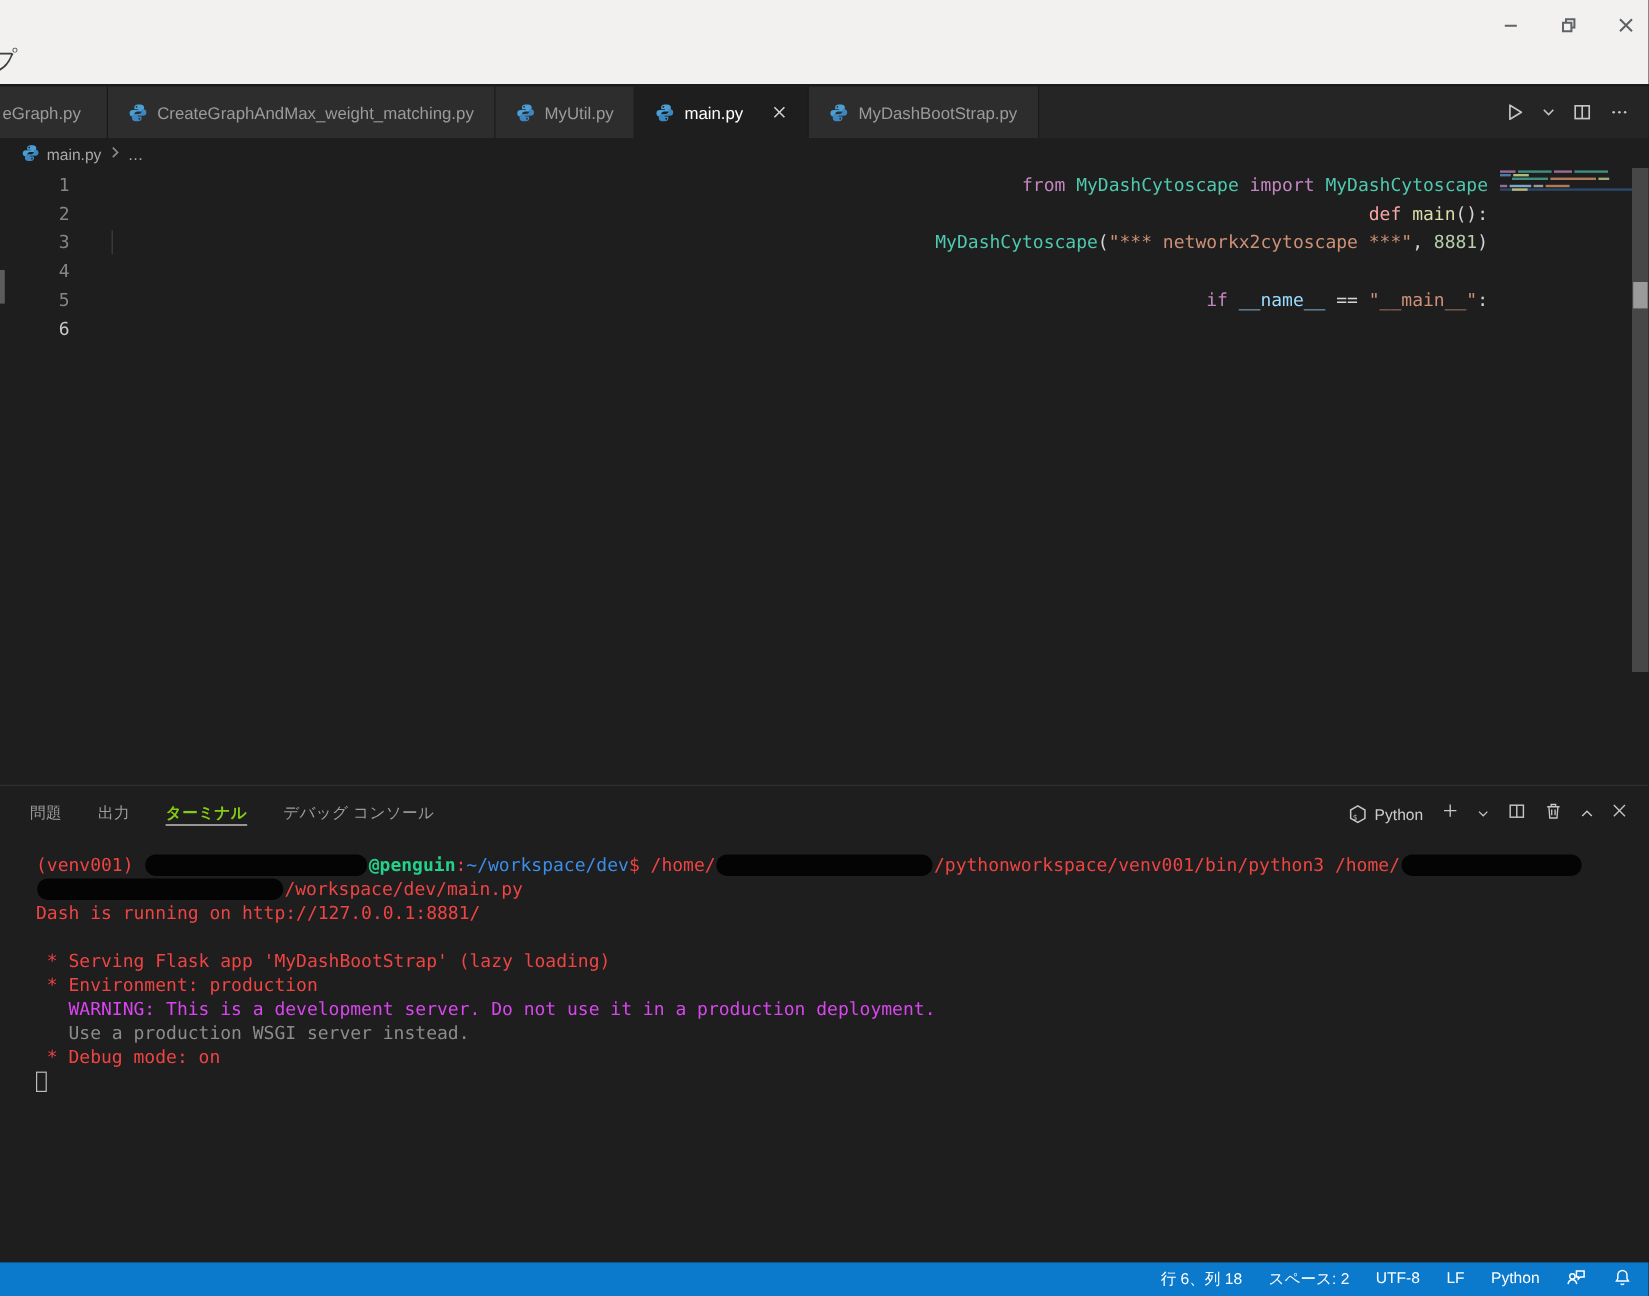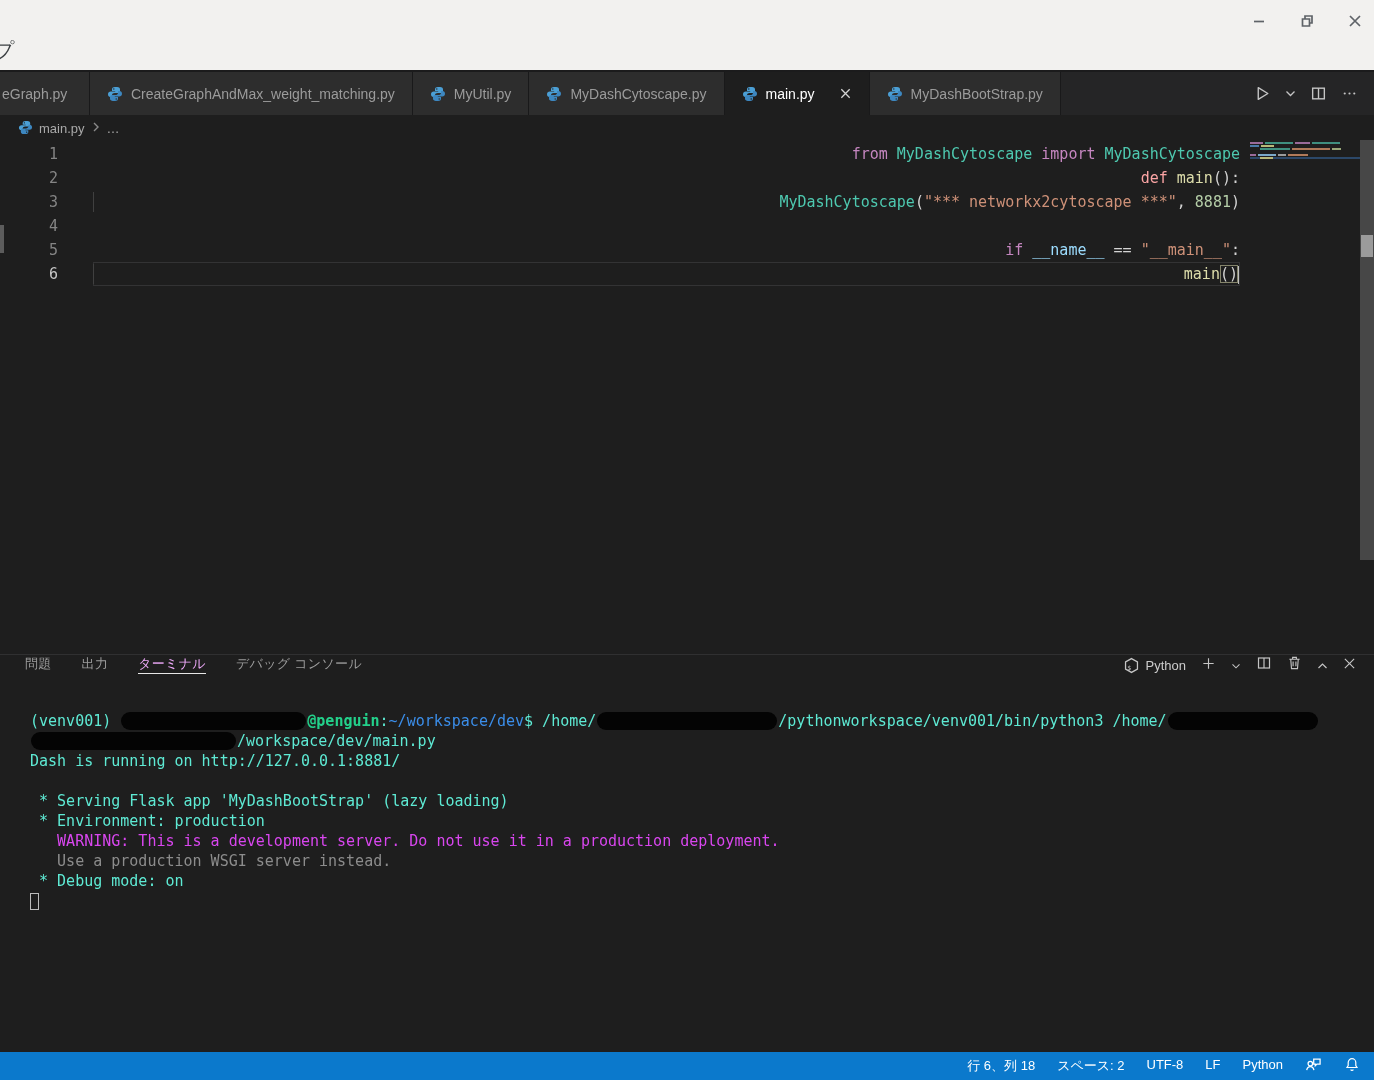--- a/index.html
+++ b/index.html
@@ -49,29 +49,29 @@
   
   .minimap { position:absolute; top:0; right:14px; width:110px; height:60px; }
   .mm-row { height:2px; margin-bottom:1px; display:flex; gap:2px; align-items:center; }
   .mm-row span { height:2px; display:inline-block; }
   .mm-row.hl { background:rgba(56,108,168,0.55); }
   .scroll-strip { position:absolute; top:-2px; right:0; width:14px; height:420px; background:#474747; }
   .scroll-thumb { position:absolute; top:95px; left:1px; width:12px; height:22px; background:#9b9b9b; }
 
   
   .panel { position:absolute; top:654px; left:0; right:0; height:398px; background:#1e1e1e; border-top:1px solid #303031; }
-  .panel-header { height:46px; display:flex; align-items:flex-start; }
+  .panel-header { height:46px; display:flex; align-items:center; }
   .panel-tabs { display:flex; gap:30px; padding-left:25px; }
   .panel-tab { display:flex; align-items:center; color:#9d9d9d; font-size:13px; border-bottom:1px solid transparent; cursor:default; letter-spacing:0.3px; }
-  .panel-tab.active { color:#f0abfc; border-bottom-color:#e7e7e7; }
+  .panel-tab.active { color:#84cc16; border-bottom-color:#e7e7e7;font-weight:bold; }
   .panel-actions { margin-left:auto; display:flex; align-items:center; gap:15px; padding-right:18px; }
   .panel-actions svg { stroke:#c5c5c5; fill:none; stroke-width:1.2; }
   .shell-pick { display:flex; align-items:center; gap:6px; color:#cccccc; font-size:13px; }
   .terminal { padding:10px 0 0 30px; font-family:"DejaVu Sans Mono","Liberation Mono",monospace; font-size:15px; line-height:20px; white-space:pre; }
-  .tt-pl{color:#5eead4} .tt-green{color:#23d18b;font-weight:bold} .tt-blue{color:#3b8eea;font-weight:normal}
+  .tt-pl{color:#ef4444} .tt-green{color:#23d18b;font-weight:bold} .tt-blue{color:#3b8eea;font-weight:normal}
   .tt-red{color:#d946ef} .tt-dim{color:#8c8c8c}
   .blob { display:inline-block; height:18px; background:#040404; border-radius:9px; vertical-align:middle; margin:0 1px; transform:translateY(-1px); }
   .term-cursor { display:inline-block; width:9px; height:17px; border:1px solid #bcbcbc; vertical-align:middle; }
 
   
   .statusbar { position:absolute; left:0; right:0; bottom:0; height:28px; background:#0b79cc; display:flex; align-items:center; justify-content:flex-end; gap:22px; padding-right:14px; color:#ffffff; font-size:13px; }
   .status-item { cursor:default; white-space:nowrap; }
   .statusbar svg { stroke:#ffffff; fill:none; stroke-width:1.2; }
 </style>
 </head>
@@ -112,27 +112,20 @@
             <path fill="#3d87c0" d="M8.1 15c1.7 0 2.9-.8 2.9-2.2V11H7.8v-.6h4.5c1.5 0 2.7-.9 2.7-2.7 0-1.7-1-2.7-2.4-2.7H11v1.7C11 8.1 9.8 9 8.4 9h-3C4.1 9 3 9.8 3 11.1v1.7C3 14.1 4.4 15 5.8 15h2.3zm1.1-1.3a.75.75 0 110-1.5.75.75 0 010 1.5z"></path>
           </svg>
           <span class="tab-label">CreateGraphAndMax_weight_matching.py</span>
         </div>
         <div class="tab">
           <svg class="pyicon" viewBox="0 0 16 16">
             <path fill="#4b9fd5" d="M7.9 1C6.2 1 5 1.8 5 3.2V5h3.2v.6H3.7C2.2 5.6 1 6.5 1 8.3c0 1.7 1 2.7 2.4 2.7H5V9.3C5 7.9 6.2 7 7.6 7h3C11.9 7 13 6.2 13 4.9V3.2C13 1.9 11.6 1 10.2 1H7.9zM6.8 2.3a.75.75 0 110 1.5.75.75 0 010-1.5z"></path>
             <path fill="#3d87c0" d="M8.1 15c1.7 0 2.9-.8 2.9-2.2V11H7.8v-.6h4.5c1.5 0 2.7-.9 2.7-2.7 0-1.7-1-2.7-2.4-2.7H11v1.7C11 8.1 9.8 9 8.4 9h-3C4.1 9 3 9.8 3 11.1v1.7C3 14.1 4.4 15 5.8 15h2.3zm1.1-1.3a.75.75 0 110-1.5.75.75 0 010 1.5z"></path>
           </svg>
           <span class="tab-label">MyUtil.py</span>
-        </div>
-        <div class="tab">
-          <svg class="pyicon" viewBox="0 0 16 16">
-            <path fill="#4b9fd5" d="M7.9 1C6.2 1 5 1.8 5 3.2V5h3.2v.6H3.7C2.2 5.6 1 6.5 1 8.3c0 1.7 1 2.7 2.4 2.7H5V9.3C5 7.9 6.2 7 7.6 7h3C11.9 7 13 6.2 13 4.9V3.2C13 1.9 11.6 1 10.2 1H7.9zM6.8 2.3a.75.75 0 110 1.5.75.75 0 010-1.5z"></path>
-            <path fill="#3d87c0" d="M8.1 15c1.7 0 2.9-.8 2.9-2.2V11H7.8v-.6h4.5c1.5 0 2.7-.9 2.7-2.7 0-1.7-1-2.7-2.4-2.7H11v1.7C11 8.1 9.8 9 8.4 9h-3C4.1 9 3 9.8 3 11.1v1.7C3 14.1 4.4 15 5.8 15h2.3zm1.1-1.3a.75.75 0 110-1.5.75.75 0 010 1.5z"></path>
-          </svg>
-          <span class="tab-label">MyDashCytoscape.py</span>
         </div>
         <div class="tab active">
           <svg class="pyicon" viewBox="0 0 16 16">
             <path fill="#4b9fd5" d="M7.9 1C6.2 1 5 1.8 5 3.2V5h3.2v.6H3.7C2.2 5.6 1 6.5 1 8.3c0 1.7 1 2.7 2.4 2.7H5V9.3C5 7.9 6.2 7 7.6 7h3C11.9 7 13 6.2 13 4.9V3.2C13 1.9 11.6 1 10.2 1H7.9zM6.8 2.3a.75.75 0 110 1.5.75.75 0 010-1.5z"></path>
             <path fill="#3d87c0" d="M8.1 15c1.7 0 2.9-.8 2.9-2.2V11H7.8v-.6h4.5c1.5 0 2.7-.9 2.7-2.7 0-1.7-1-2.7-2.4-2.7H11v1.7C11 8.1 9.8 9 8.4 9h-3C4.1 9 3 9.8 3 11.1v1.7C3 14.1 4.4 15 5.8 15h2.3zm1.1-1.3a.75.75 0 110-1.5.75.75 0 010 1.5z"></path>
           </svg>
           <span class="tab-label">main.py</span>
           <span class="tab-close">
             <svg width="13" height="13" viewBox="0 0 14 14" fill="none">
               <path d="M2.5 2.5l9 9M11.5 2.5l-9 9"></path>
@@ -203,21 +196,20 @@
         <div class="code-row">
           <span class="gutter">4</span>
           <span class="codeline"></span>
         </div>
         <div class="code-row">
           <span class="gutter">5</span>
           <span class="codeline"><span class="tk-kw">if </span><span class="tk-var">__name__</span><span class="tk-pl"> == </span><span class="tk-str">"__main__"</span><span class="tk-pl">:</span></span>
         </div>
         <div class="code-row current">
           <span class="gutter">6</span>
-          <span class="codeline"><i class="guide"></i><span class="tk-pl">    </span><span class="tk-fn">main</span><span class="tk-bbox">()</span><span class="ed-cursor"></span></span>
         </div>
       </div>
     <div class="left-mark"></div>
     <div class="minimap">
       <div class="mm-row">
           <span style="width:13px;background:#9a6b9a"></span>
           <span style="width:28px;background:#3f8f80"></span>
           <span style="width:15px;background:#9a6b9a"></span>
           <span style="width:28px;background:#3f8f80"></span>
         </div>

